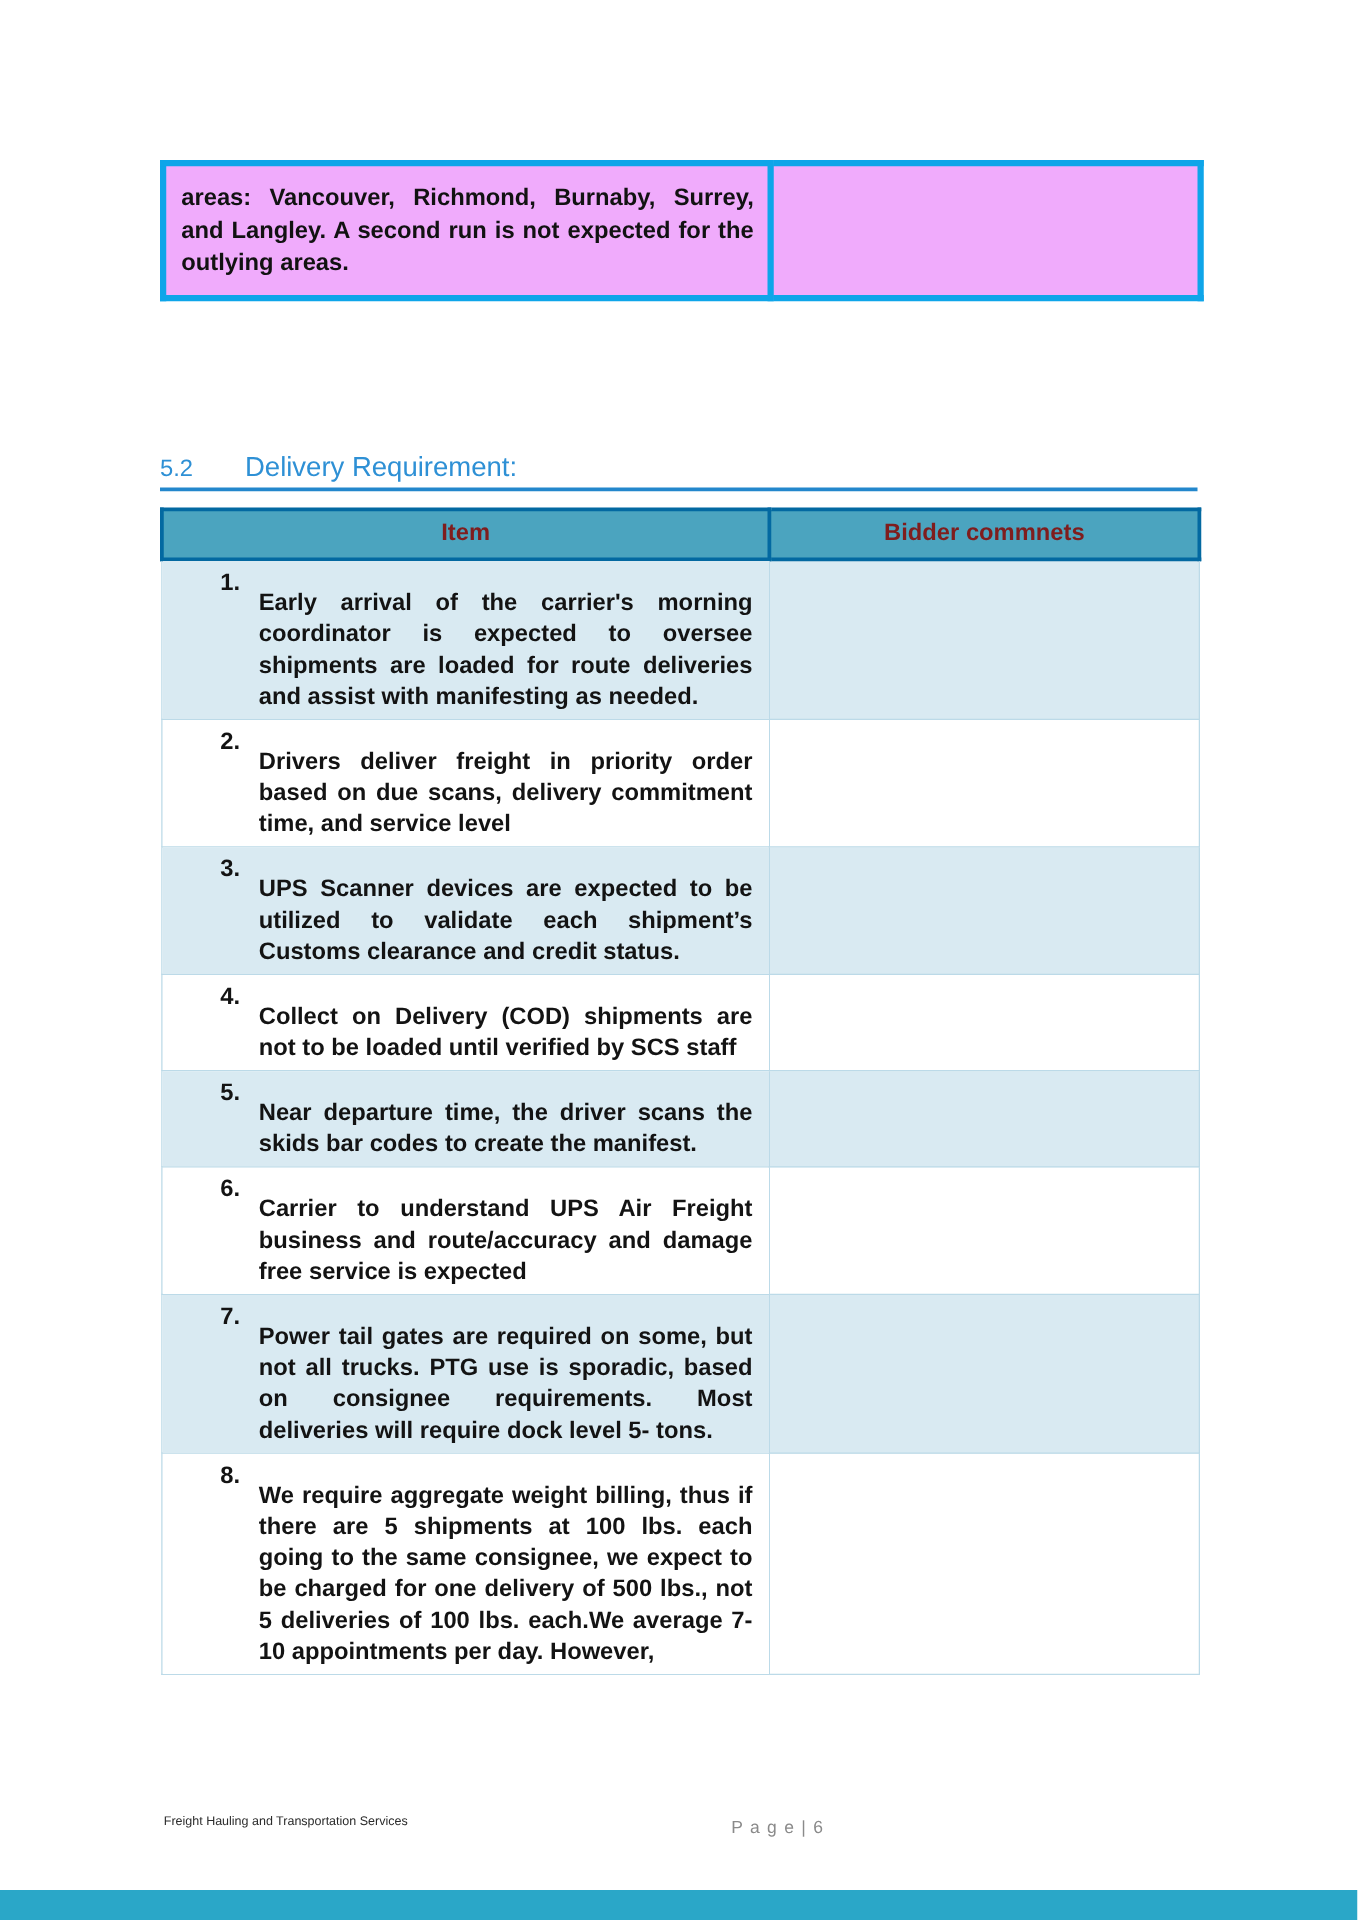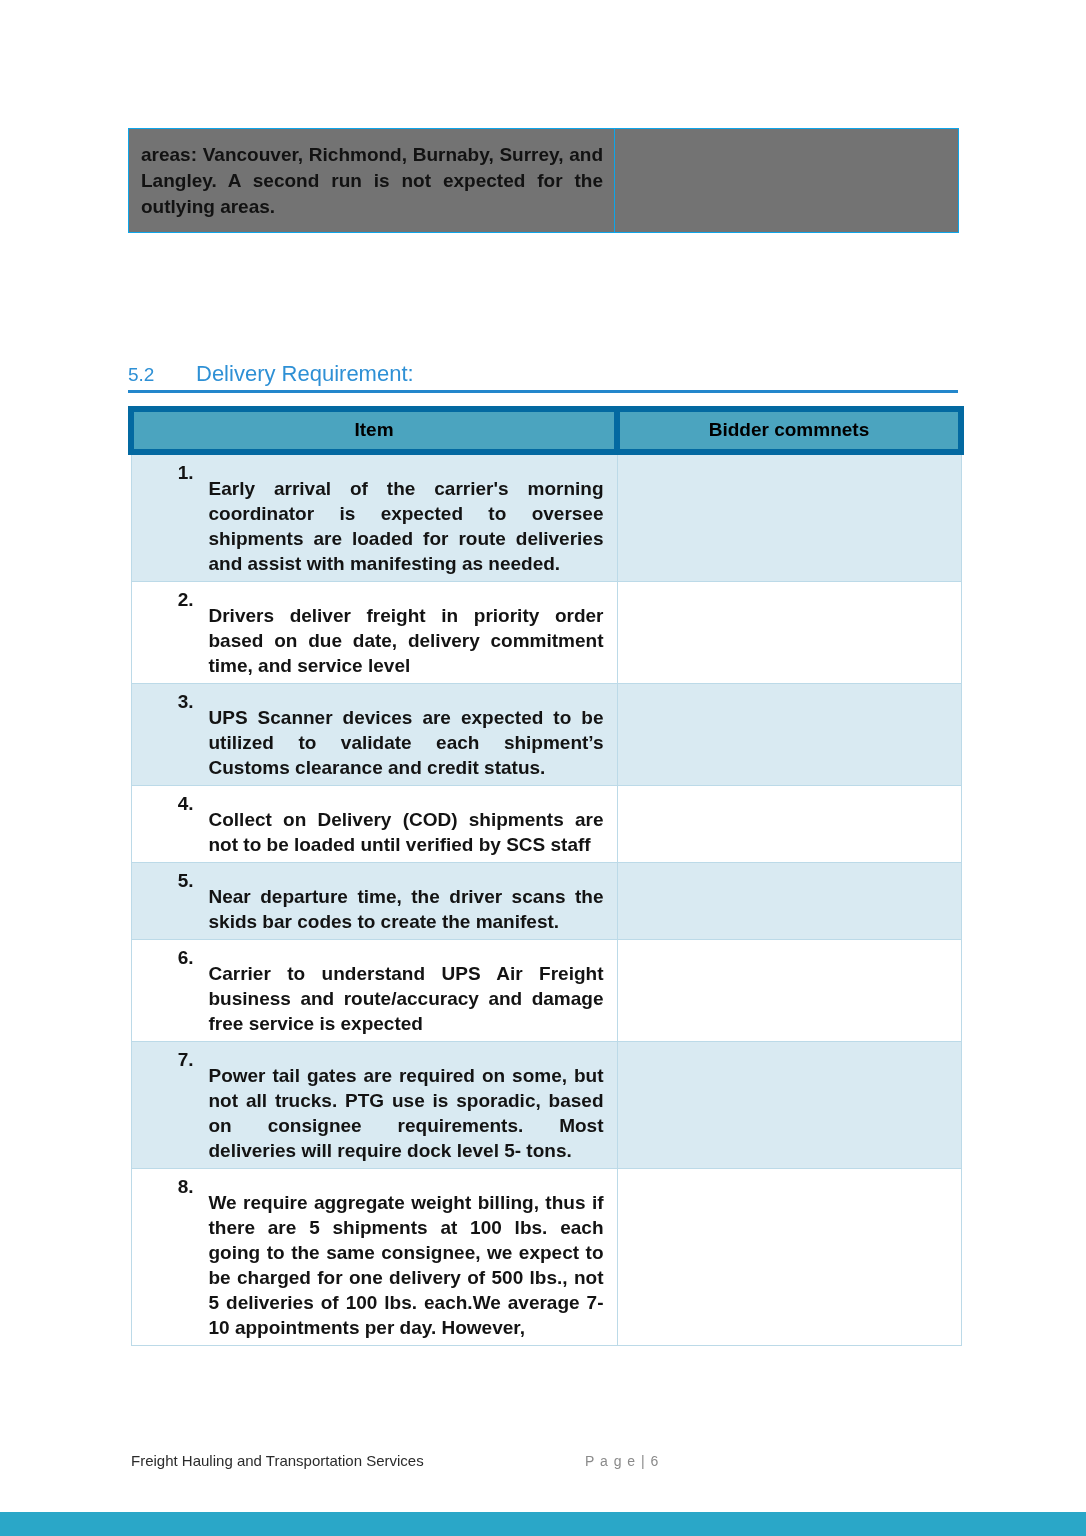--- a/index.html
+++ b/index.html
@@ -19,23 +19,23 @@
   
   .top-table {
     position: absolute;
     left: 128px;
     top: 128px;
     width: 830px;
     border-collapse: collapse;
     table-layout: fixed;
   }
   .top-table td {
-    border: 1px solid #0ea5e9;
+    border: 5px solid #0ea5e9;
     vertical-align: top;
-    background: #737373;
+    background: #f0abfc;
   }
   .top-table .tt-left {
     width: 486px;
     padding: 13px 11px 12px 12px;
     font-weight: 700;
     font-size: 19px;
     line-height: 26px;
     color: #121212;
     text-align: justify;
   }
@@ -61,22 +61,22 @@
     left: 128px;
     top: 406px;
     width: 830px;
     border-collapse: collapse;
     table-layout: fixed;
   }
   .main-table col.c1 { width: 486px; }
   .main-table col.c2 { width: 344px; }
   .main-table th {
     background: #4ba4bf;
-    border: 6px solid #0369a1;
-    color: #000000;
+    border: 3px solid #0369a1;
+    color: #7f1d1d;
     font-size: 19px;
     font-weight: 700;
     text-align: center;
     padding: 7px 0 8px 0;
   }
   .main-table td {
     border: 1px solid #bcdae8;
     vertical-align: top;
     background: #ffffff;
   }
@@ -103,21 +103,21 @@
     position: absolute;
     left: 131px;
     top: 1452px;
     width: 830px;
     height: 24px;
   }
   .footer-left {
     position: absolute;
     left: 0;
     top: 0;
-    font-size: 15px;
+    font-size: 10px;
     color: #2b2b2b;
     text-align: center;
   }
   .footer-page {
     position: absolute;
     left: 454px;
     top: 1px;
     font-size: 14px;
     letter-spacing: 1px;
     color: #8a8a8a;
@@ -168,21 +168,21 @@
       <tr>
         <td class="item-cell">
           <span class="item-num">1.</span>
           <div class="item-text">Early arrival of the carrier's morning coordinator is expected to oversee shipments are loaded for route deliveries and assist with manifesting as needed.</div>
         </td>
         <td></td>
       </tr>
       <tr>
         <td class="item-cell">
           <span class="item-num">2.</span>
-          <div class="item-text">Drivers deliver freight in priority order based on due date, delivery commitment time, and service level</div>
+          <div class="item-text">Drivers deliver freight in priority order based on due scans, delivery commitment time, and service level</div>
         </td>
         <td></td>
       </tr>
       <tr>
         <td class="item-cell">
           <span class="item-num">3.</span>
           <div class="item-text">UPS Scanner devices are expected to be utilized to validate each shipment’s Customs clearance and credit status.</div>
         </td>
         <td></td>
       </tr>

